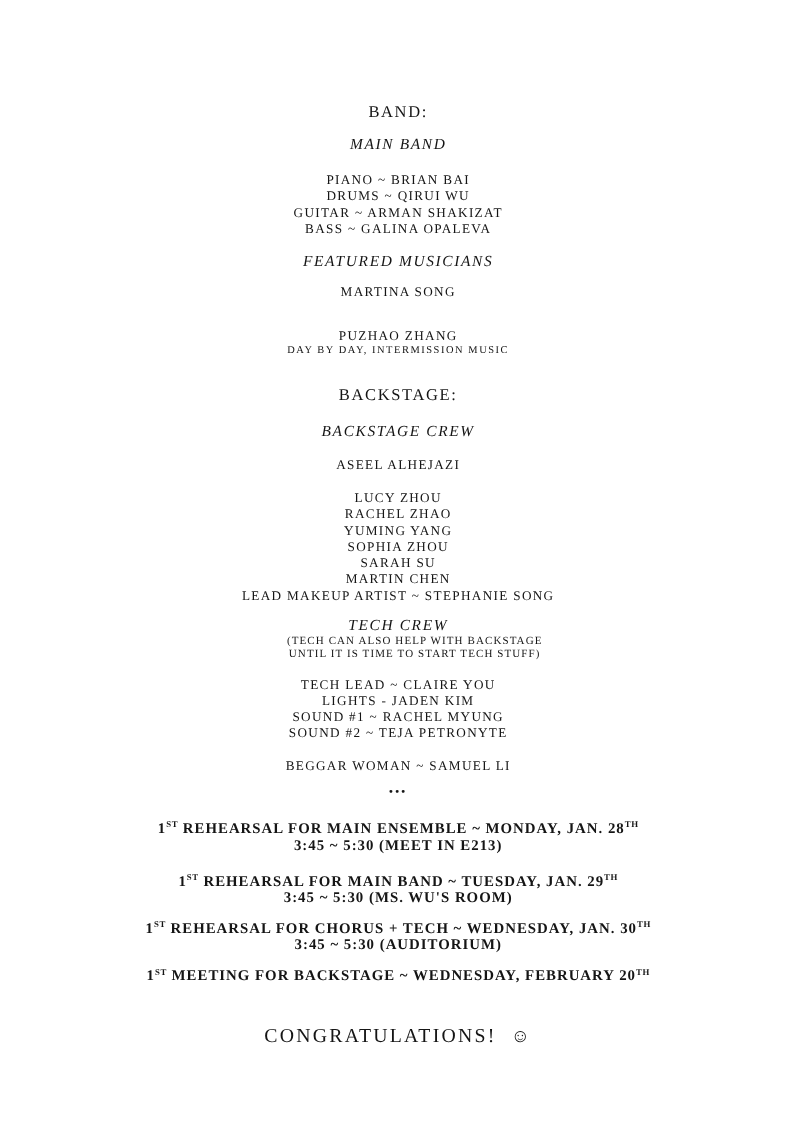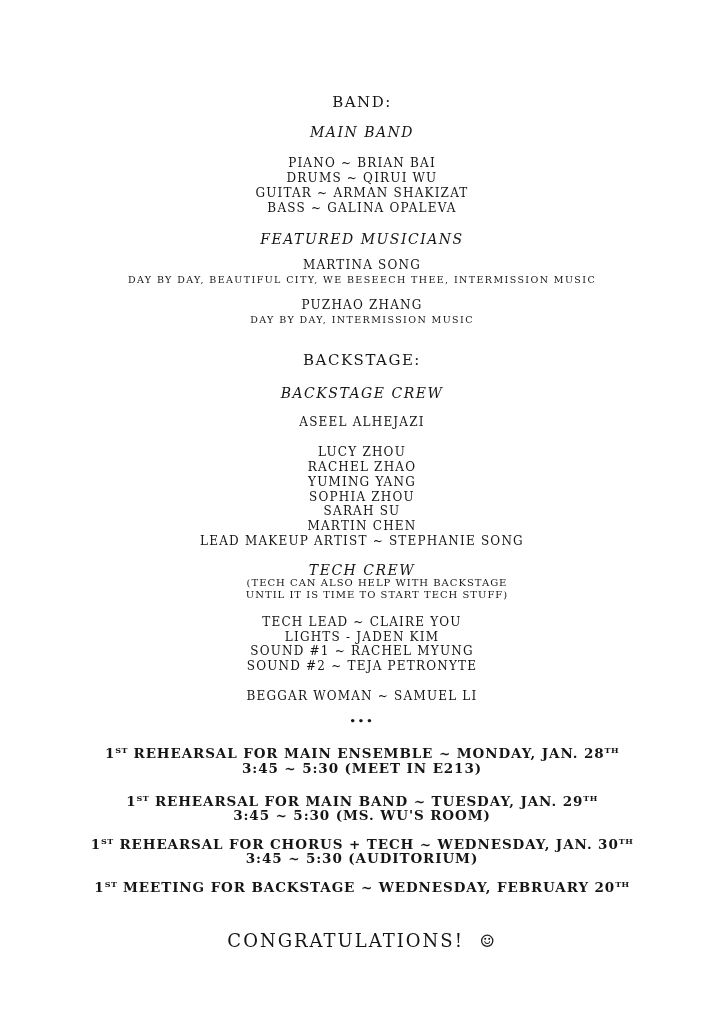--- a/index.html
+++ b/index.html
@@ -24,20 +24,21 @@
     }
     .line {
       position: absolute;
       left: 0;
       width: 724px;
       text-align: center;
       white-space: nowrap;
       text-transform: uppercase;
       letter-spacing: 1px;
       line-height: 1;
+      font-family: Liberation Serif, serif;
     }
     .h1 {
       font-size: 15px;
       letter-spacing: 1.5px;
     }
     .h2 {
       font-size: 14px;
       font-style: italic;
       letter-spacing: 1.5px;
     }
@@ -83,21 +84,20 @@
   <div class="line h2" style="top:125px">Main Band</div>
 
   <div class="line name" style="top:157px">Piano ~ Brian Bai</div>
   <div class="line name" style="top:172px">Drums ~ Qirui Wu</div>
   <div class="line name" style="top:187px">Guitar ~ Arman Shakizat</div>
   <div class="line name" style="top:202px">Bass ~ Galina Opaleva</div>
 
   <div class="line h2" style="top:232px">Featured Musicians</div>
 
   <div class="line name" style="top:259px">Martina Song</div>
-  <div class="line note" style="top:275px">Day by Day, Beautiful City, We Beseech Thee, Intermission Music</div>
 
   <div class="line name" style="top:299px">Puzhao Zhang</div>
   <div class="line note" style="top:315px">Day by Day, Intermission Music</div>
 
   <div class="line h1" style="top:353px">Backstage:</div>
   <div class="line h2" style="top:386px">Backstage Crew</div>
 
   <div class="line name" style="top:416px">Aseel Alhejazi</div>
   <div class="line name" style="top:446px">Lucy Zhou</div>
   <div class="line name" style="top:461px">Rachel Zhao</div>

